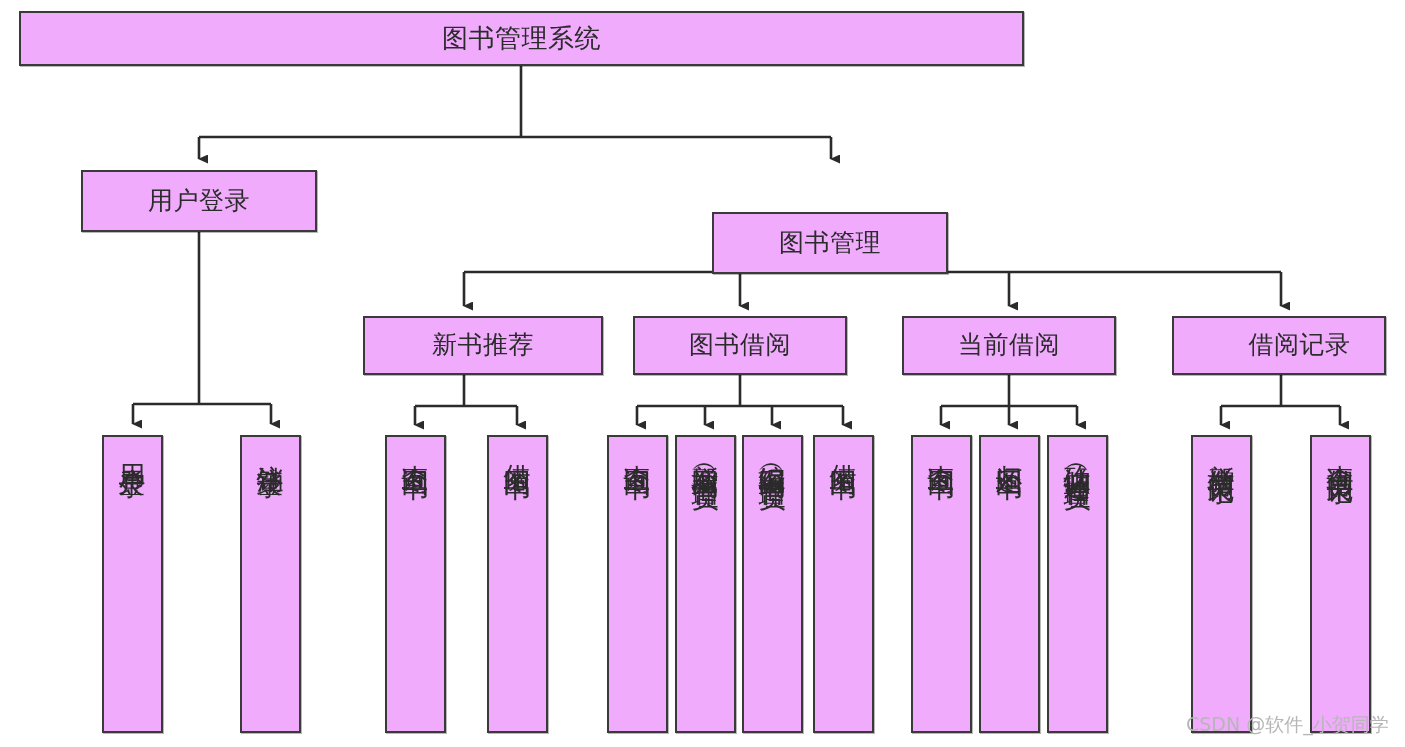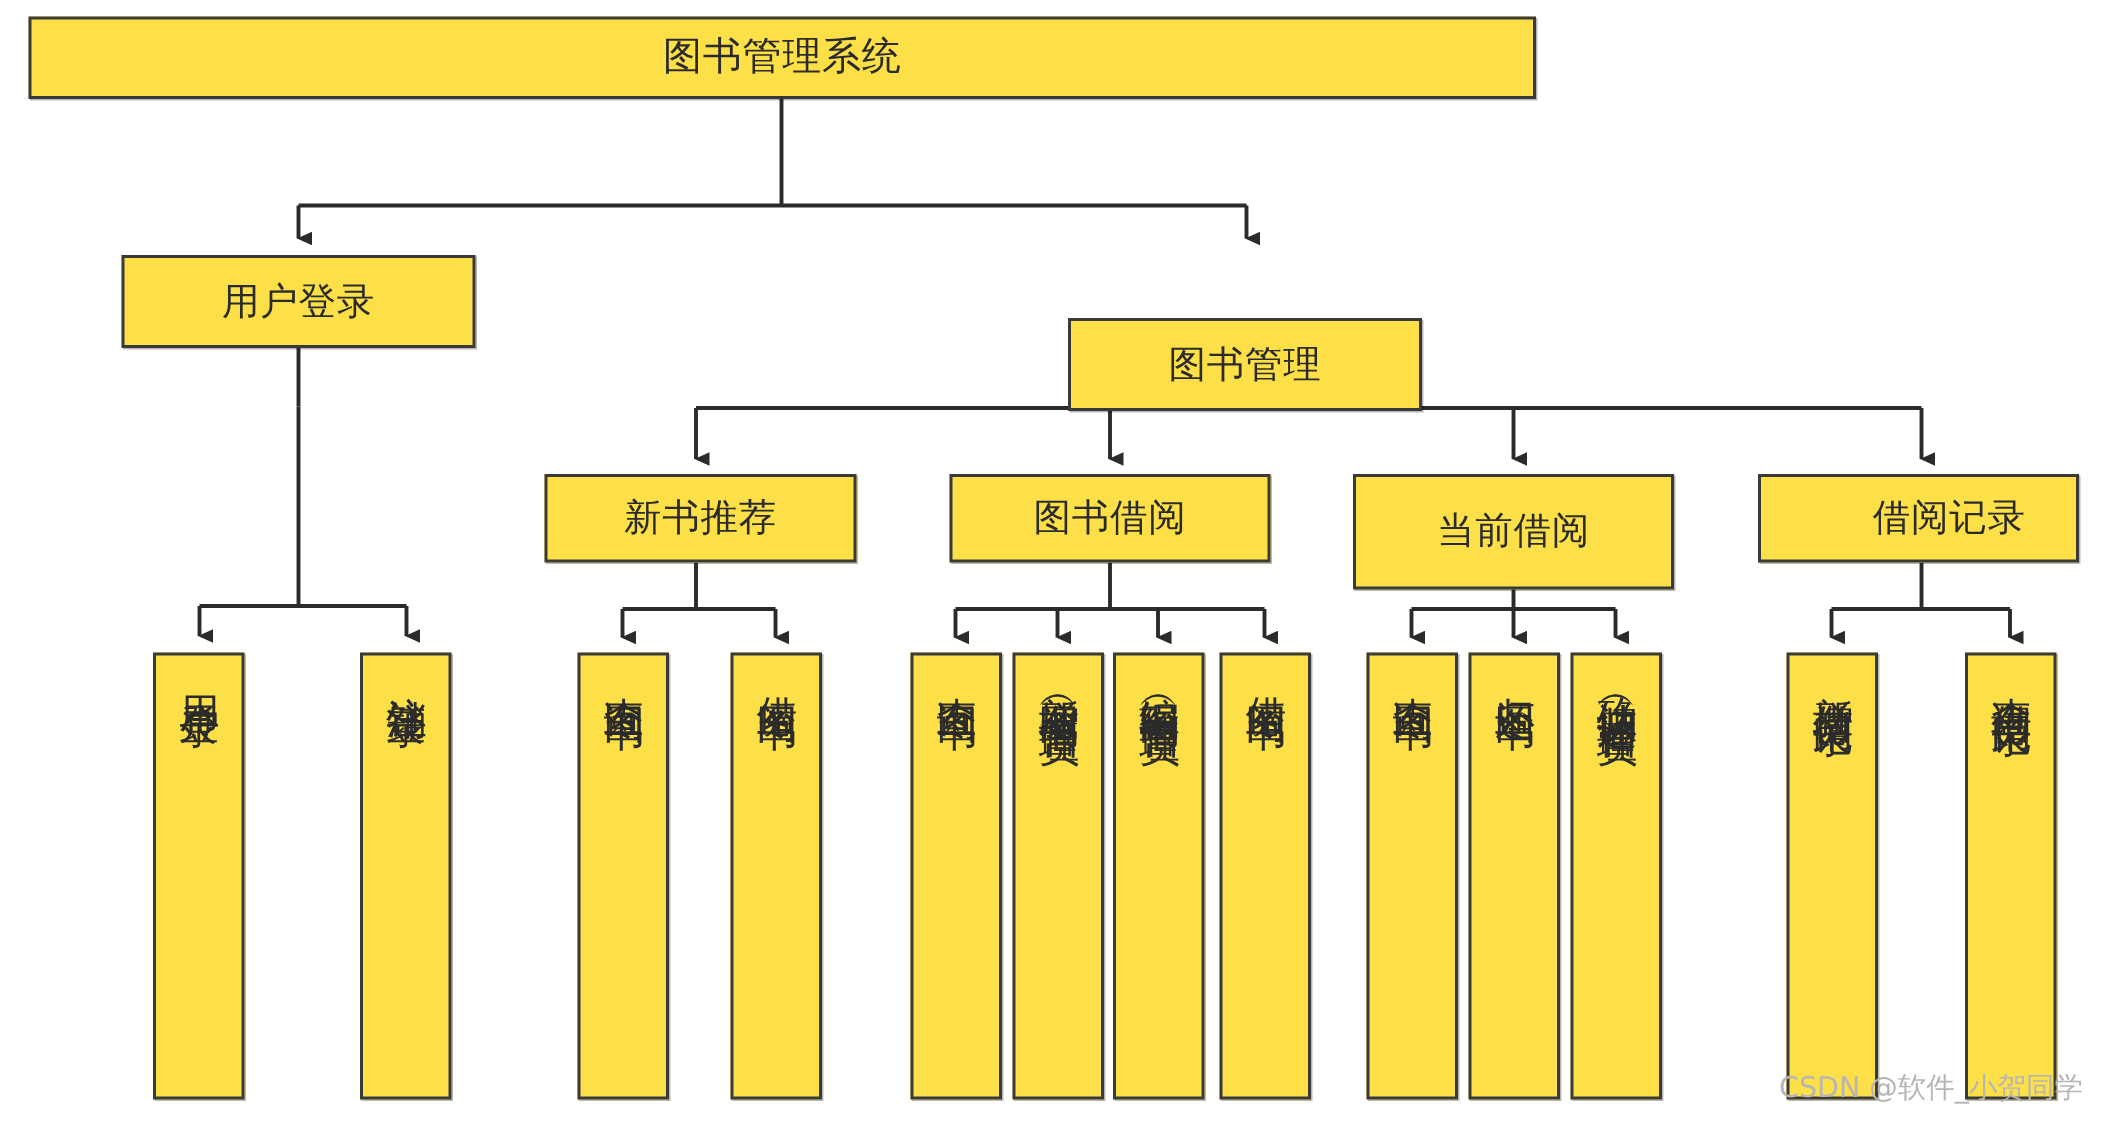--- a/index.html
+++ b/index.html
@@ -23,21 +23,21 @@
     position: absolute;
     left: 0;
     top: 0;
     width: 1405px;
     height: 747px;
     pointer-events: none;
   }
   .node {
     position: absolute;
     box-sizing: border-box;
-    background: #fde047;
+    background: #f0abfc;
     border: 2px solid #3a3a3a;
     display: flex;
     align-items: center;
     justify-content: center;
     color: #2b2b2b;
     box-shadow: 1px 1px 0 rgba(0,0,0,0.28);
   }
   .node-label {
     display: block;
     text-align: center;
@@ -135,29 +135,29 @@
   </div>
 
   <div class="node h" style="left:81px; top:170px; width:236px; height:62px;">
     <span class="node-label">用户登录</span>
   </div>
 
   <div class="node h" style="left:712px; top:170px; width:236px; height:62px;margin-top:42px;">
     <span class="node-label">图书管理</span>
   </div>
 
-  <div class="node h" style="left:363px; top:316px; width:208px; height:59px;">
+  <div class="node h" style="left:363px; top:316px; width:240px; height:59px;">
     <span class="node-label">新书推荐</span>
   </div>
 
   <div class="node h" style="left:633px; top:316px; width:214px; height:59px;">
     <span class="node-label">图书借阅</span>
   </div>
 
-  <div class="node h" style="left:902px; top:316px; width:214px; height:77px;">
+  <div class="node h" style="left:902px; top:316px; width:214px; height:59px;">
     <span class="node-label">当前借阅</span>
   </div>
 
   <div class="node h" style="left:1172px; top:316px; width:214px; height:59px;padding-left:41px;">
     <span class="node-label">借阅记录</span>
   </div>
 
   <div class="node v" style="left:102px; top:435px; width:61px; height:298px;">
     <span class="node-label">用户登录</span>
   </div>

